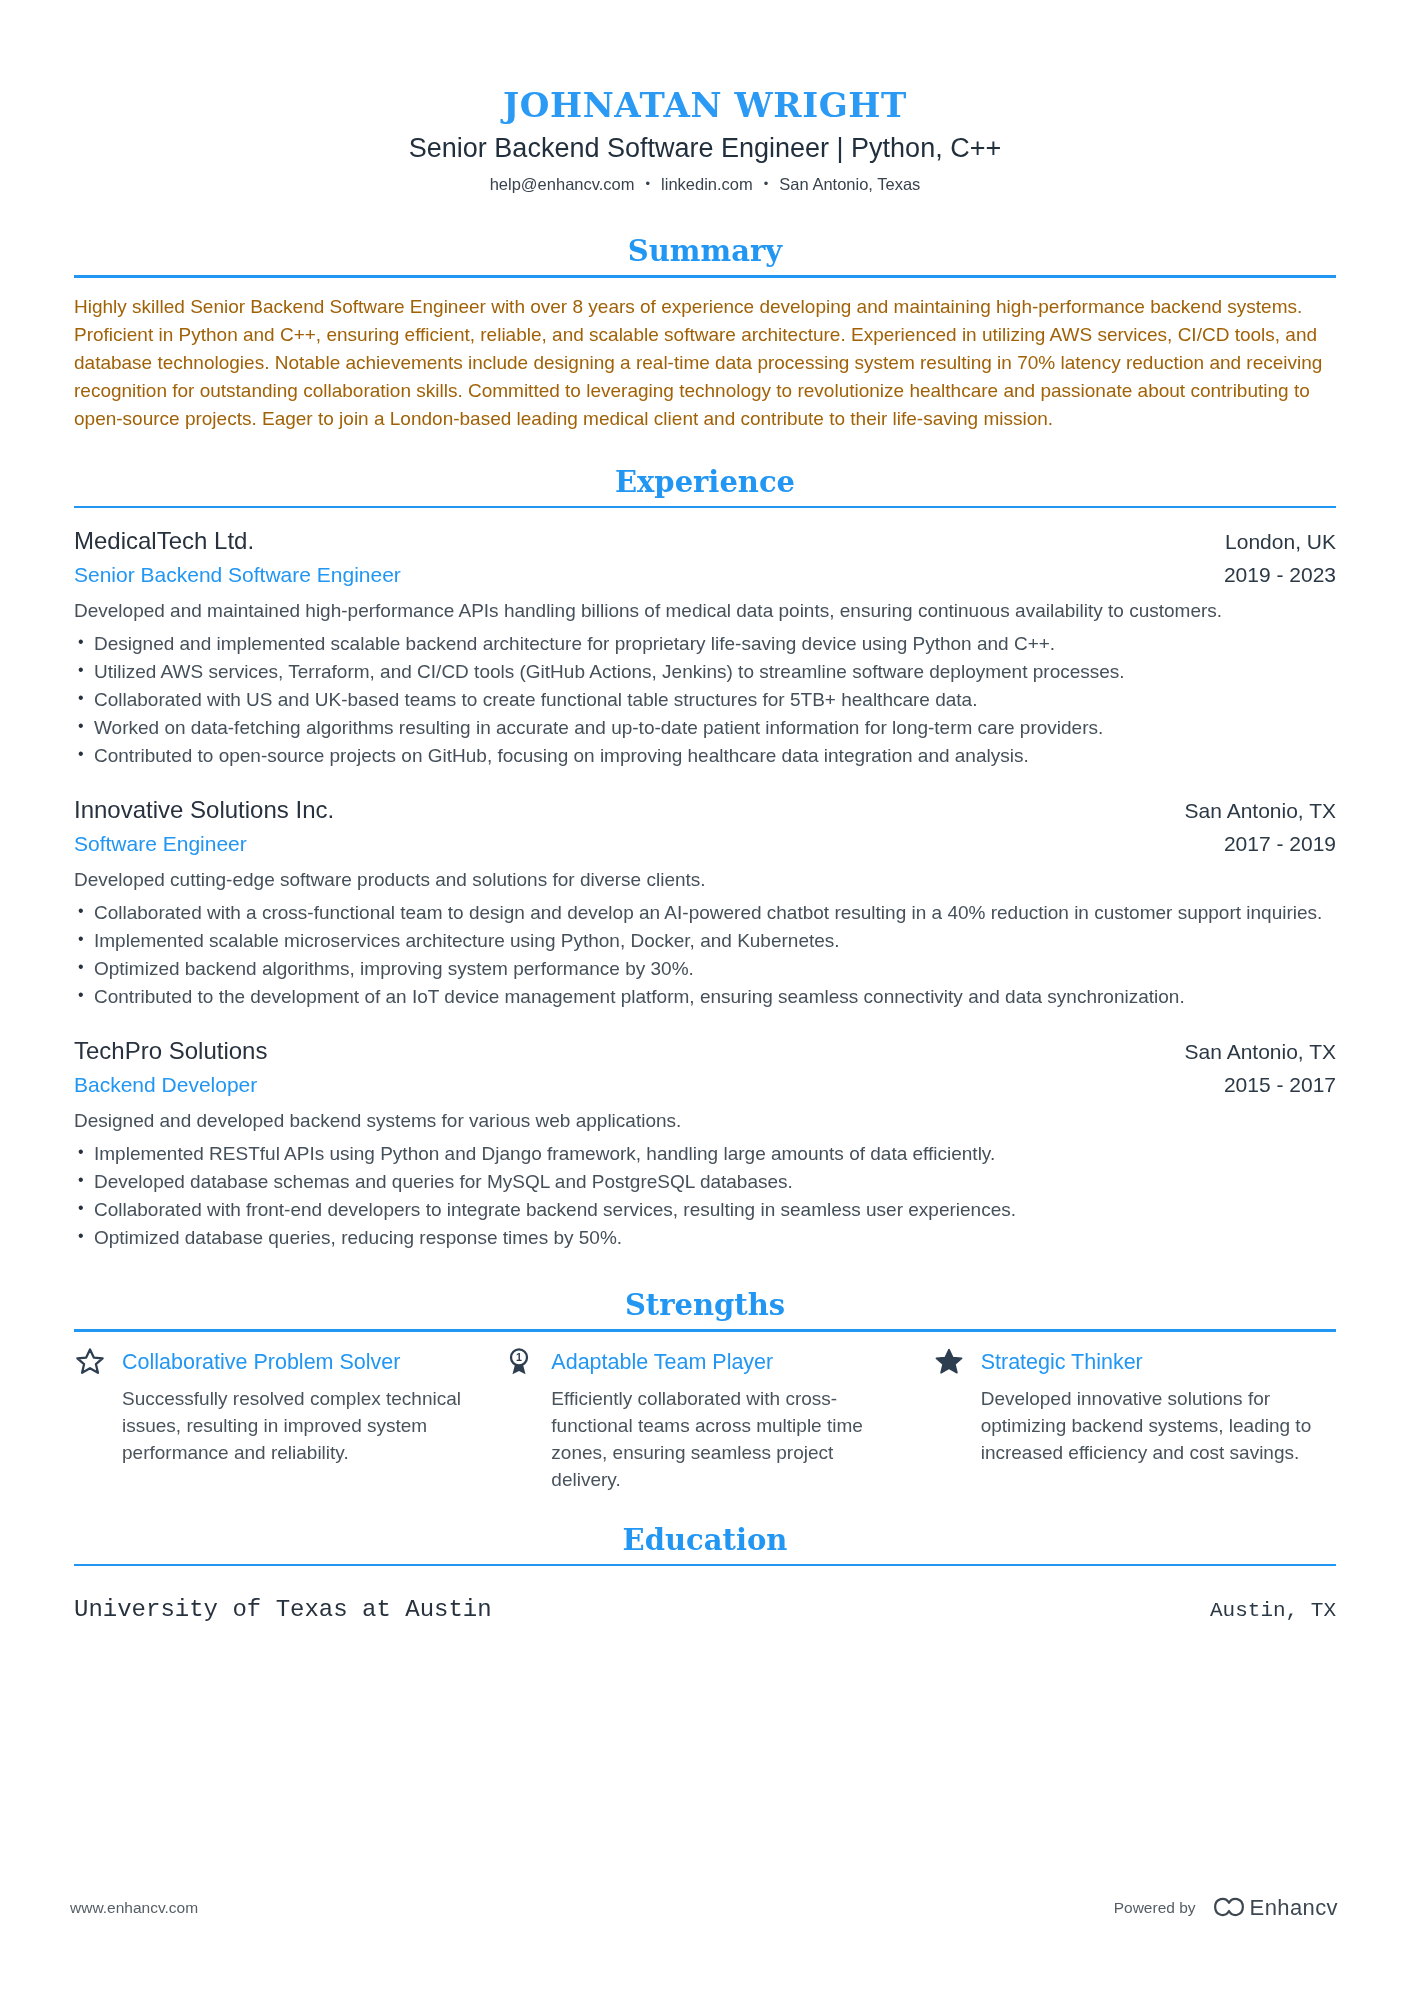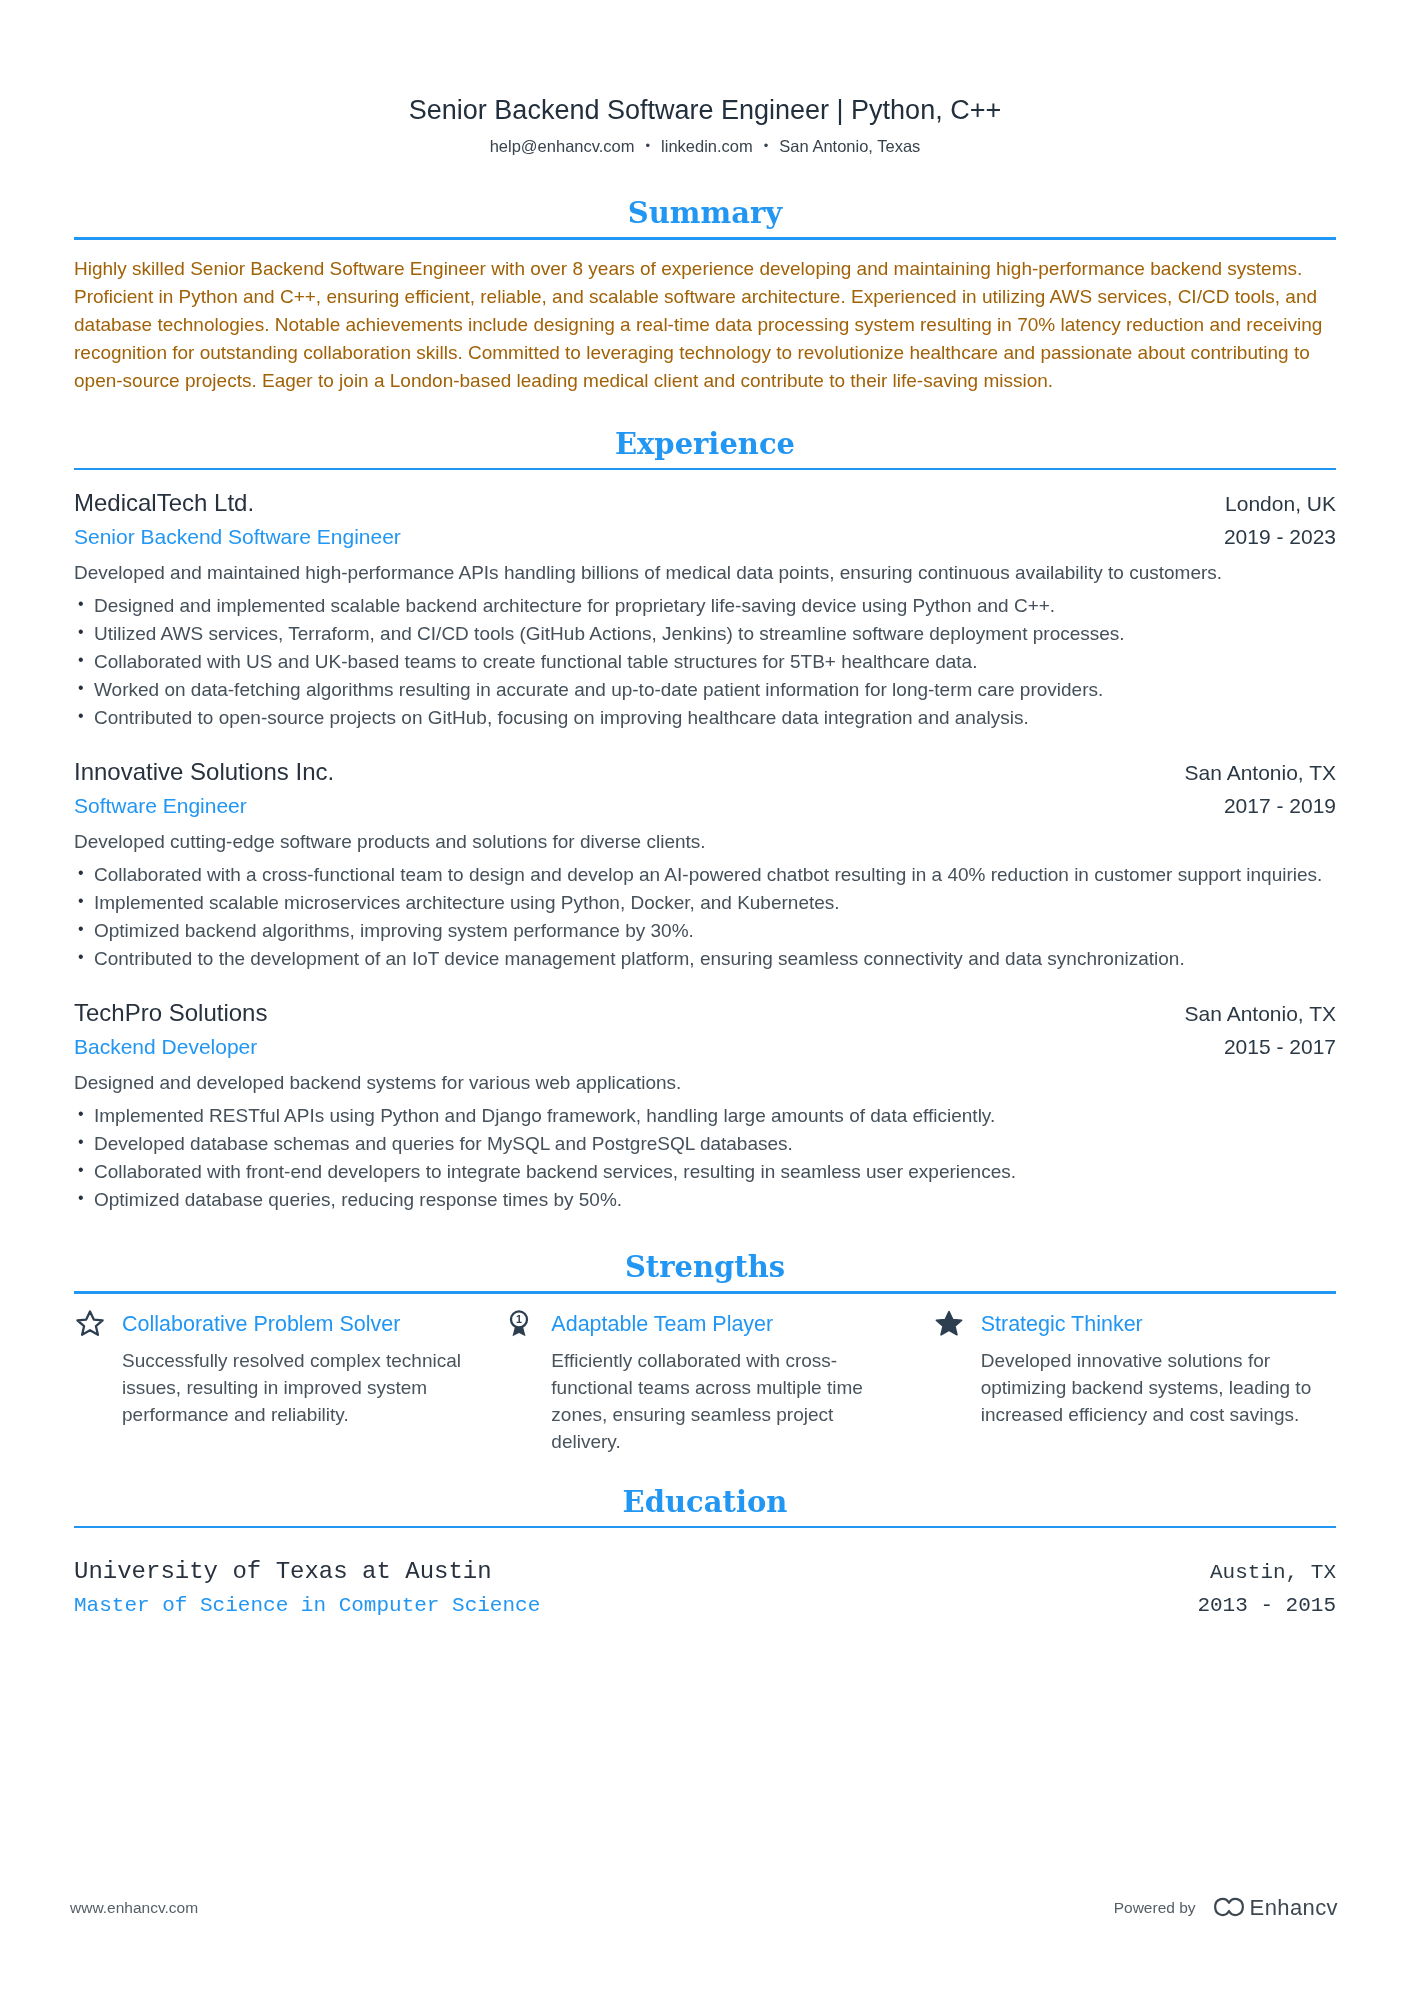--- a/index.html
+++ b/index.html
@@ -88,20 +88,21 @@
   .powered-label{font-size:15.5px;color:#555e66;margin-right:12px;}
   .brand{display:flex;align-items:center;color:#3c4750;}
   .brand-name{font-size:22px;letter-spacing:0.4px;}
 </style>
 </head>
 <body>
 
 <div class="page">
 
   <div class="header">
+    <div class="name">JOHNATAN WRIGHT</div>
     <div class="headline">Senior Backend Software Engineer | Python, C++</div>
     <div class="contact-row">
       <span>help@enhancv.com</span>
       <span class="contact-dot">•</span>
       <span>linkedin.com</span>
       <span class="contact-dot">•</span>
       <span>San Antonio, Texas</span>
     </div>
   </div>
 
@@ -212,24 +213,20 @@
   </div>
 
   <div class="sec-education">
     <div class="section-heading">Education</div>
     <div class="rule"></div>
     <div class="school">
       <div class="row">
         <div class="company">University of Texas at Austin</div>
         <div class="place">Austin, TX</div>
       </div>
-      <div class="row role-row">
-        <div class="role">Master of Science in Computer Science</div>
-        <div class="dates">2013 - 2015</div>
-      </div>
     </div>
   </div>
 
   <div class="footer">
     <div class="site">www.enhancv.com</div>
     <div class="powered">
       <span class="powered-label">Powered by</span>
       <span class="brand">
         <svg width="42" height="29" viewBox="0 0 44 30">
           <path d="M22 10 C18 3.2, 7.5 5.2, 7.5 14.6 C7.5 23.6, 18 25.6, 22 18.6 C26 25.6, 36.5 23.6, 36.5 14.6 C36.5 5.2, 26 3.2, 22 10 Z" fill="none" stroke="#3c4750" stroke-width="2.3" stroke-linejoin="round"></path>

